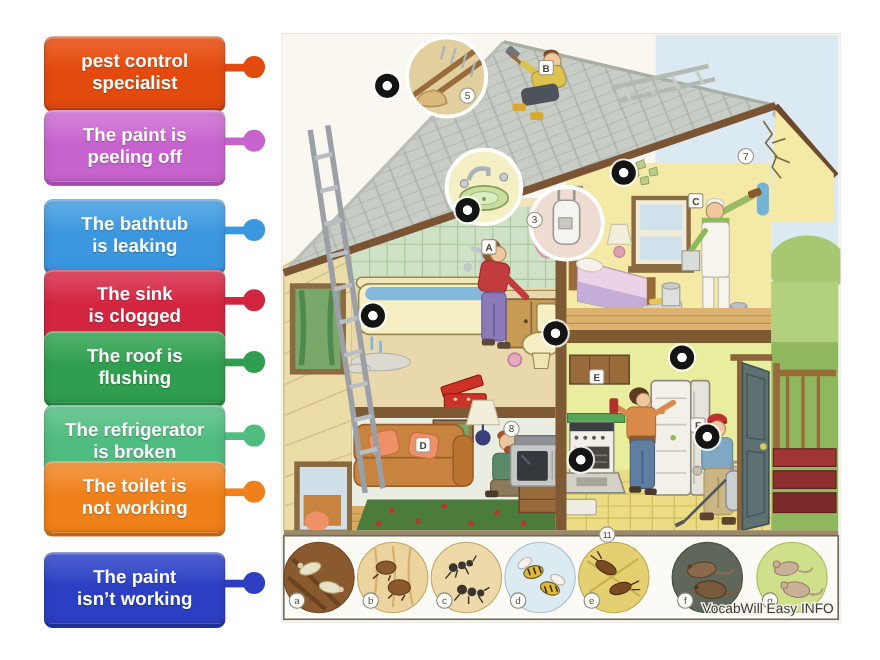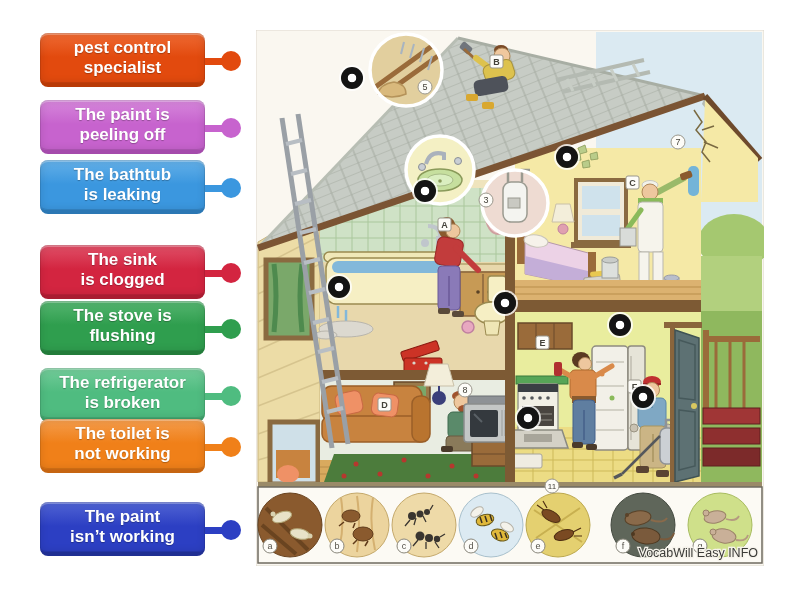--- a/index.html
+++ b/index.html
@@ -1,22 +1,22 @@
 <!DOCTYPE html>
 <html><head>
 <meta charset="utf-8">
 <style>
   html,body{margin:0;padding:0;background:#ffffff;font-family:"Liberation Sans",sans-serif;}
   .stage{position:relative;width:800px;height:600px;background:#ffffff;overflow:hidden;}
 
   
-  .chip{position:absolute;left:40px;width:165px;height:54px;cursor:grab;}
+  .chip{position:absolute;left:40px;width:165px;height:69px;cursor:grab;}
   .chip:nth-of-type(1){top:33px}
   .chip:nth-of-type(2){top:100px}
-  .chip:nth-of-type(3){top:160px}
+  .chip:nth-of-type(3){top:181px}
   .chip:nth-of-type(4){top:245px}
   .chip:nth-of-type(5){top:301px}
   .chip:nth-of-type(6){top:368px}
   .chip:nth-of-type(7){top:419px}
   .chip:nth-of-type(8){top:502px}
   .chip-box{
     position:absolute;inset:0;border-radius:8px;
     background:linear-gradient(180deg,var(--cl) 0%,var(--c) 48%,var(--c) 100%);
     border-bottom:4px solid var(--cd);
     box-shadow:inset 0 2px 0 rgba(255,255,255,.28), inset 0 0 0 1px rgba(0,0,0,.10), inset 0 0 10px rgba(0,0,0,.12);
@@ -75,21 +75,21 @@
     <span class="dot"></span>
     <div class="chip-box">
       <span>The sink</span>
         <span>is clogged</span>
     </div>
   </div>
   <div class="chip" style="--c: #2f9e4e; --cl: #55b570; --cd: #237c3a;">
     <span class="stem"></span>
     <span class="dot"></span>
     <div class="chip-box">
-      <span>The stove is</span>
+      <span>The roof is</span>
         <span>flushing</span>
     </div>
   </div>
   <div class="chip" style="--c: #4fbc80; --cl: #74cc9a; --cd: #3b9763;">
     <span class="stem"></span>
     <span class="dot"></span>
     <div class="chip-box">
       <span>The refrigerator</span>
         <span>is broken</span>
     </div>

